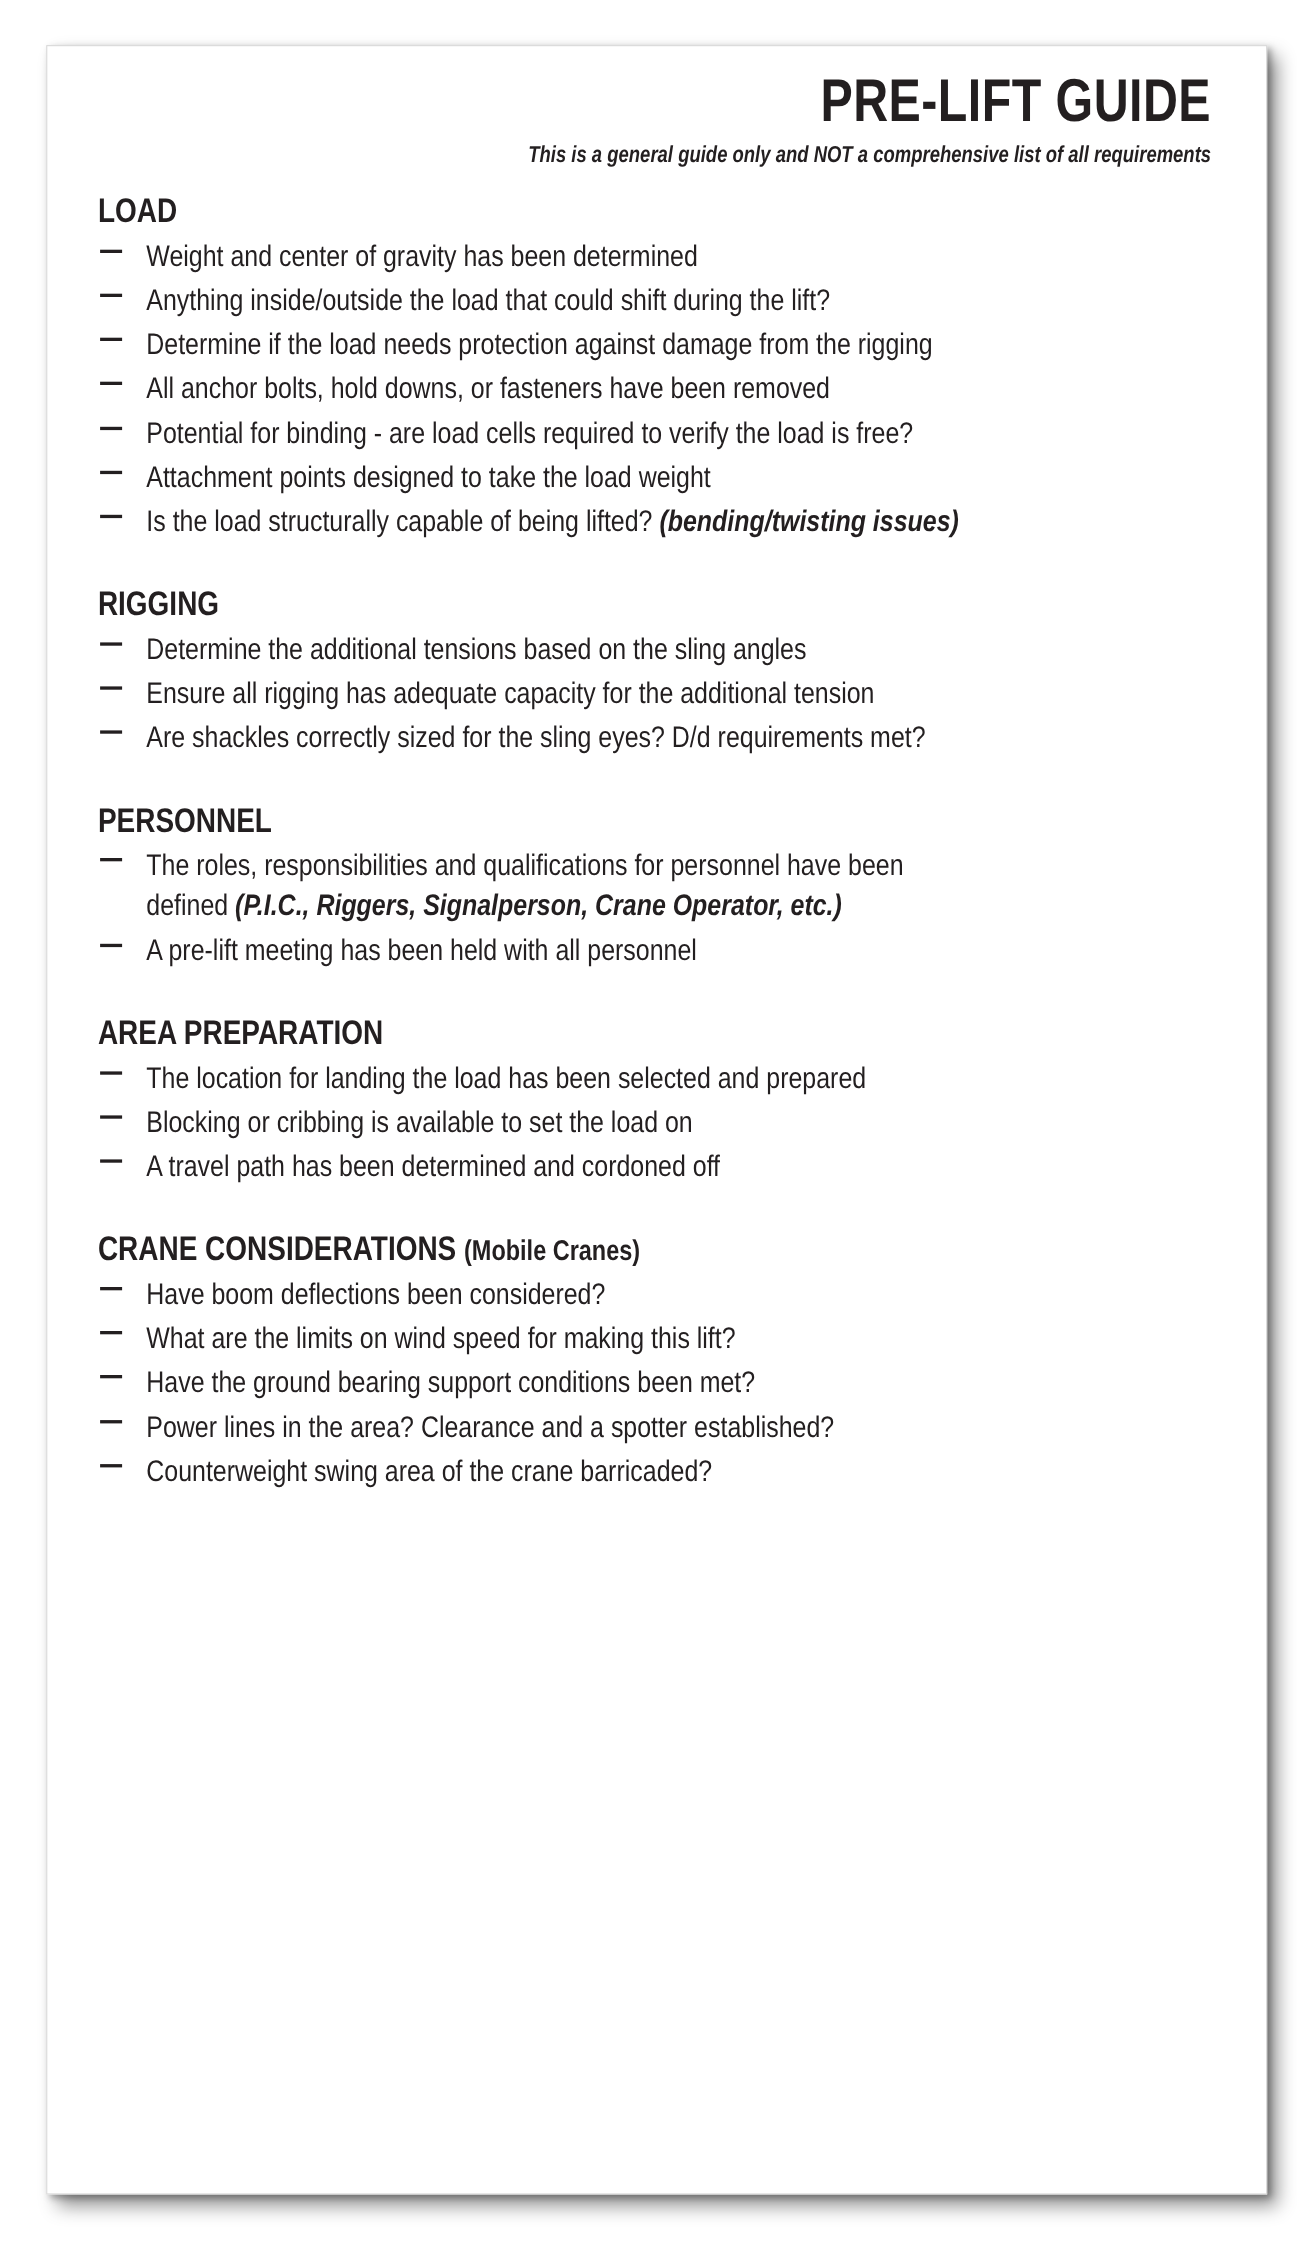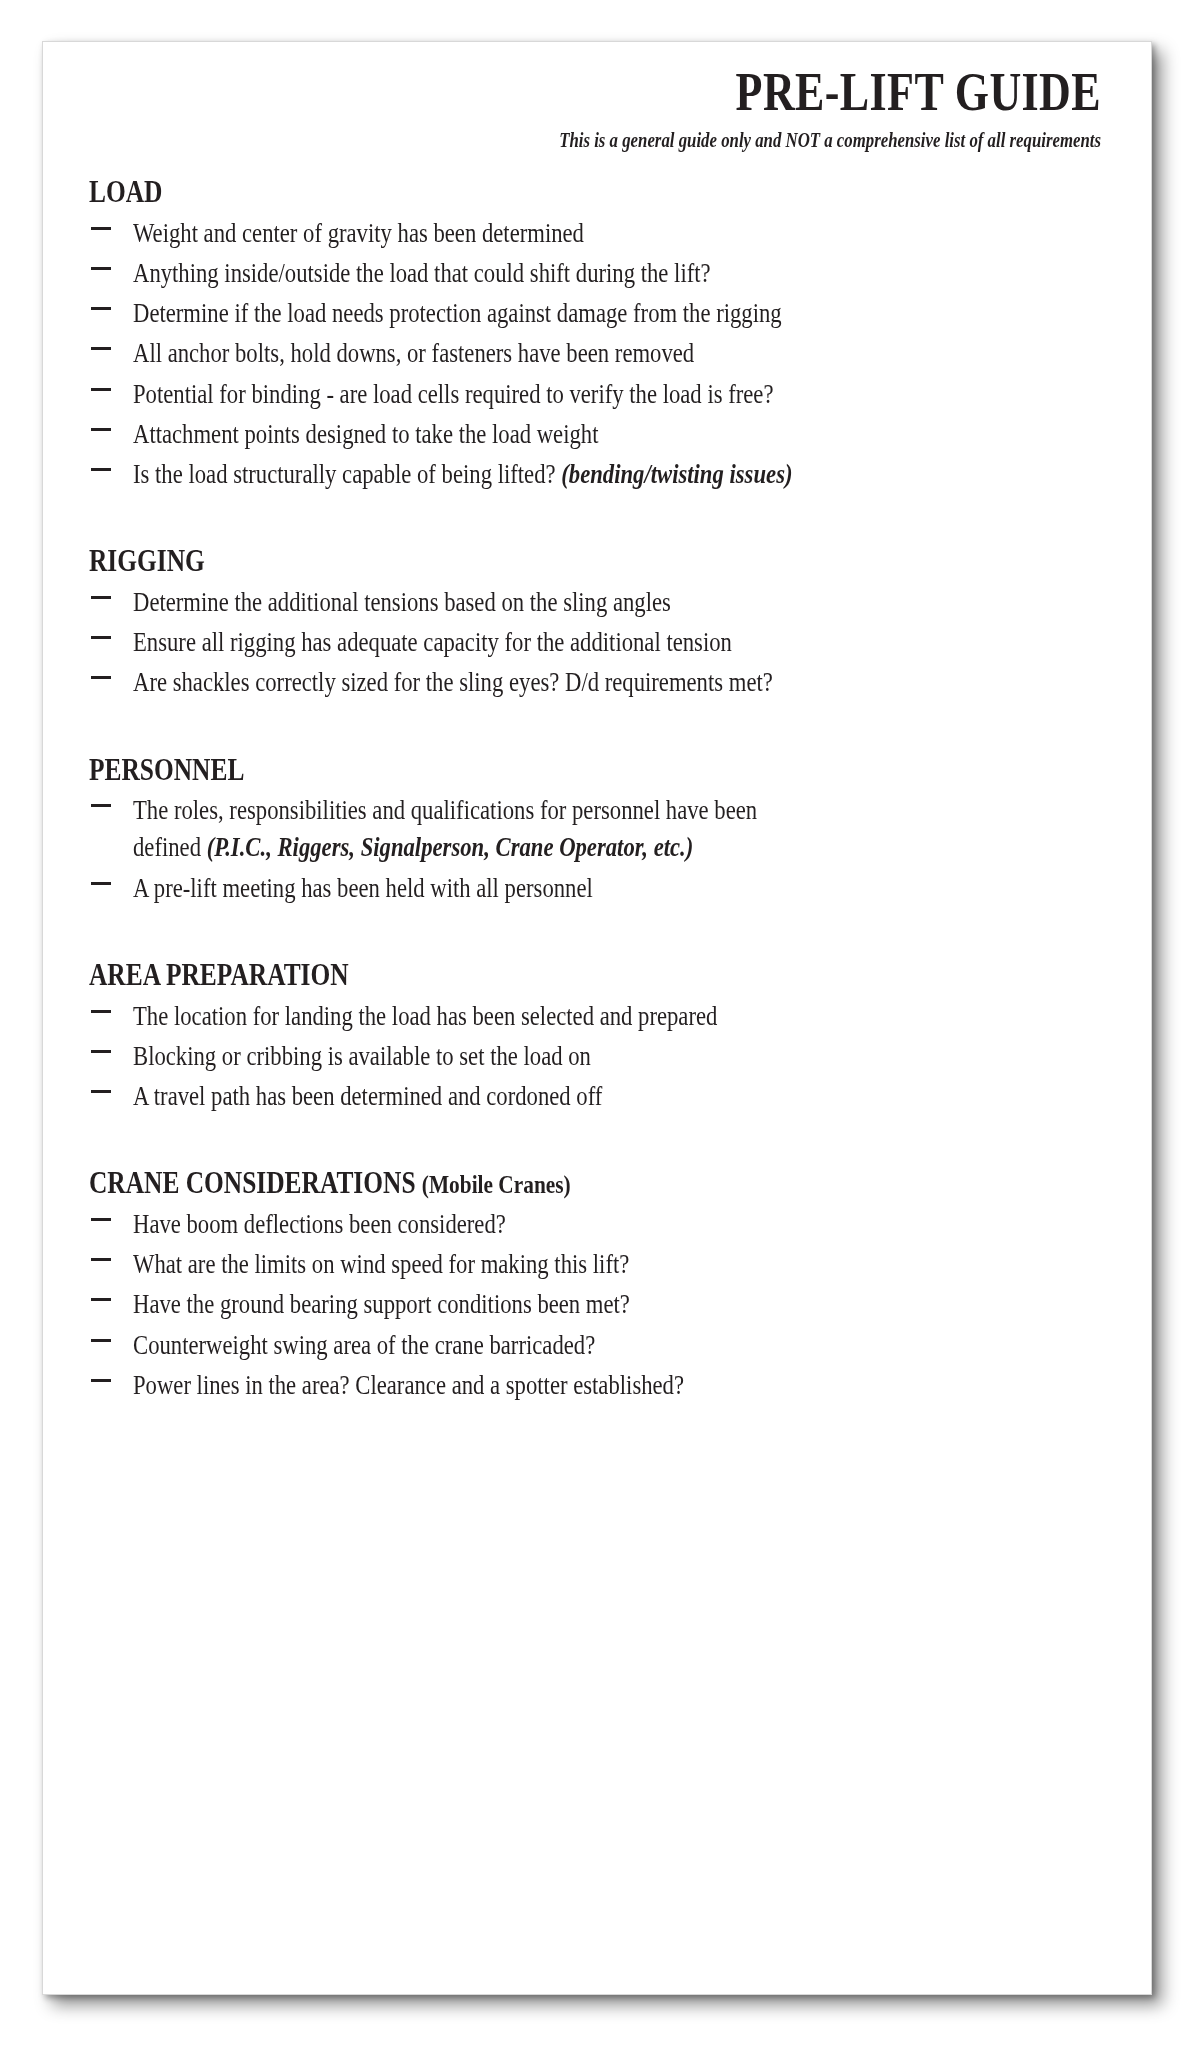--- a/index.html
+++ b/index.html
@@ -34,21 +34,21 @@
 
   #page {
     position: absolute;
     left: 0;
     top: 0;
     right: 0;
     bottom: 0;
     padding: 22px 42px 0 46px;
     box-sizing: border-box;
     color: #231f20;
-    font-family: Liberation Serif, serif;
+    font-family: Liberation Sans, sans-serif;
   }
 
   
   .header {
     text-align: right;
     padding-right: 8px;
   }
 
   .doc-title {
     font-size: 55px;
@@ -69,21 +69,21 @@
     line-height: 1.1;
     margin: 10px 0 0 0;
     color: #231f20;
     transform: scaleX(0.80);
     transform-origin: right center;
     white-space: nowrap;
   }
 
   
   .section {
-    margin-top: 52px;
+    margin-top: 40px;
   }
   .section.first {
     margin-top: 24px;
   }
 
   .section-heading {
     font-size: 31px;
     font-weight: bold;
     line-height: 1.05;
     margin: 0 0 6px 0;
@@ -242,25 +242,25 @@
               <li class="item">
                 <span class="item-marker"></span>
                 <span class="item-text"><span>What are the limits on wind speed for making this lift?</span></span>
               </li>
               <li class="item">
                 <span class="item-marker"></span>
                 <span class="item-text"><span>Have the ground bearing support conditions been met?</span></span>
               </li>
               <li class="item">
                 <span class="item-marker"></span>
+                <span class="item-text"><span>Power lines in the area? Clearance and a spotter established?</span></span>
+              </li>
+              <li class="item">
+                <span class="item-marker"></span>
                 <span class="item-text"><span>Counterweight swing area of the crane barricaded?</span></span>
-              </li>
-              <li class="item">
-                <span class="item-marker"></span>
-                <span class="item-text"><span>Power lines in the area? Clearance and a spotter established?</span></span>
               </li>
             </ul>
           </div>
         </div>
 
     </div>
   </div>
 </div>
 
 </body></html>

